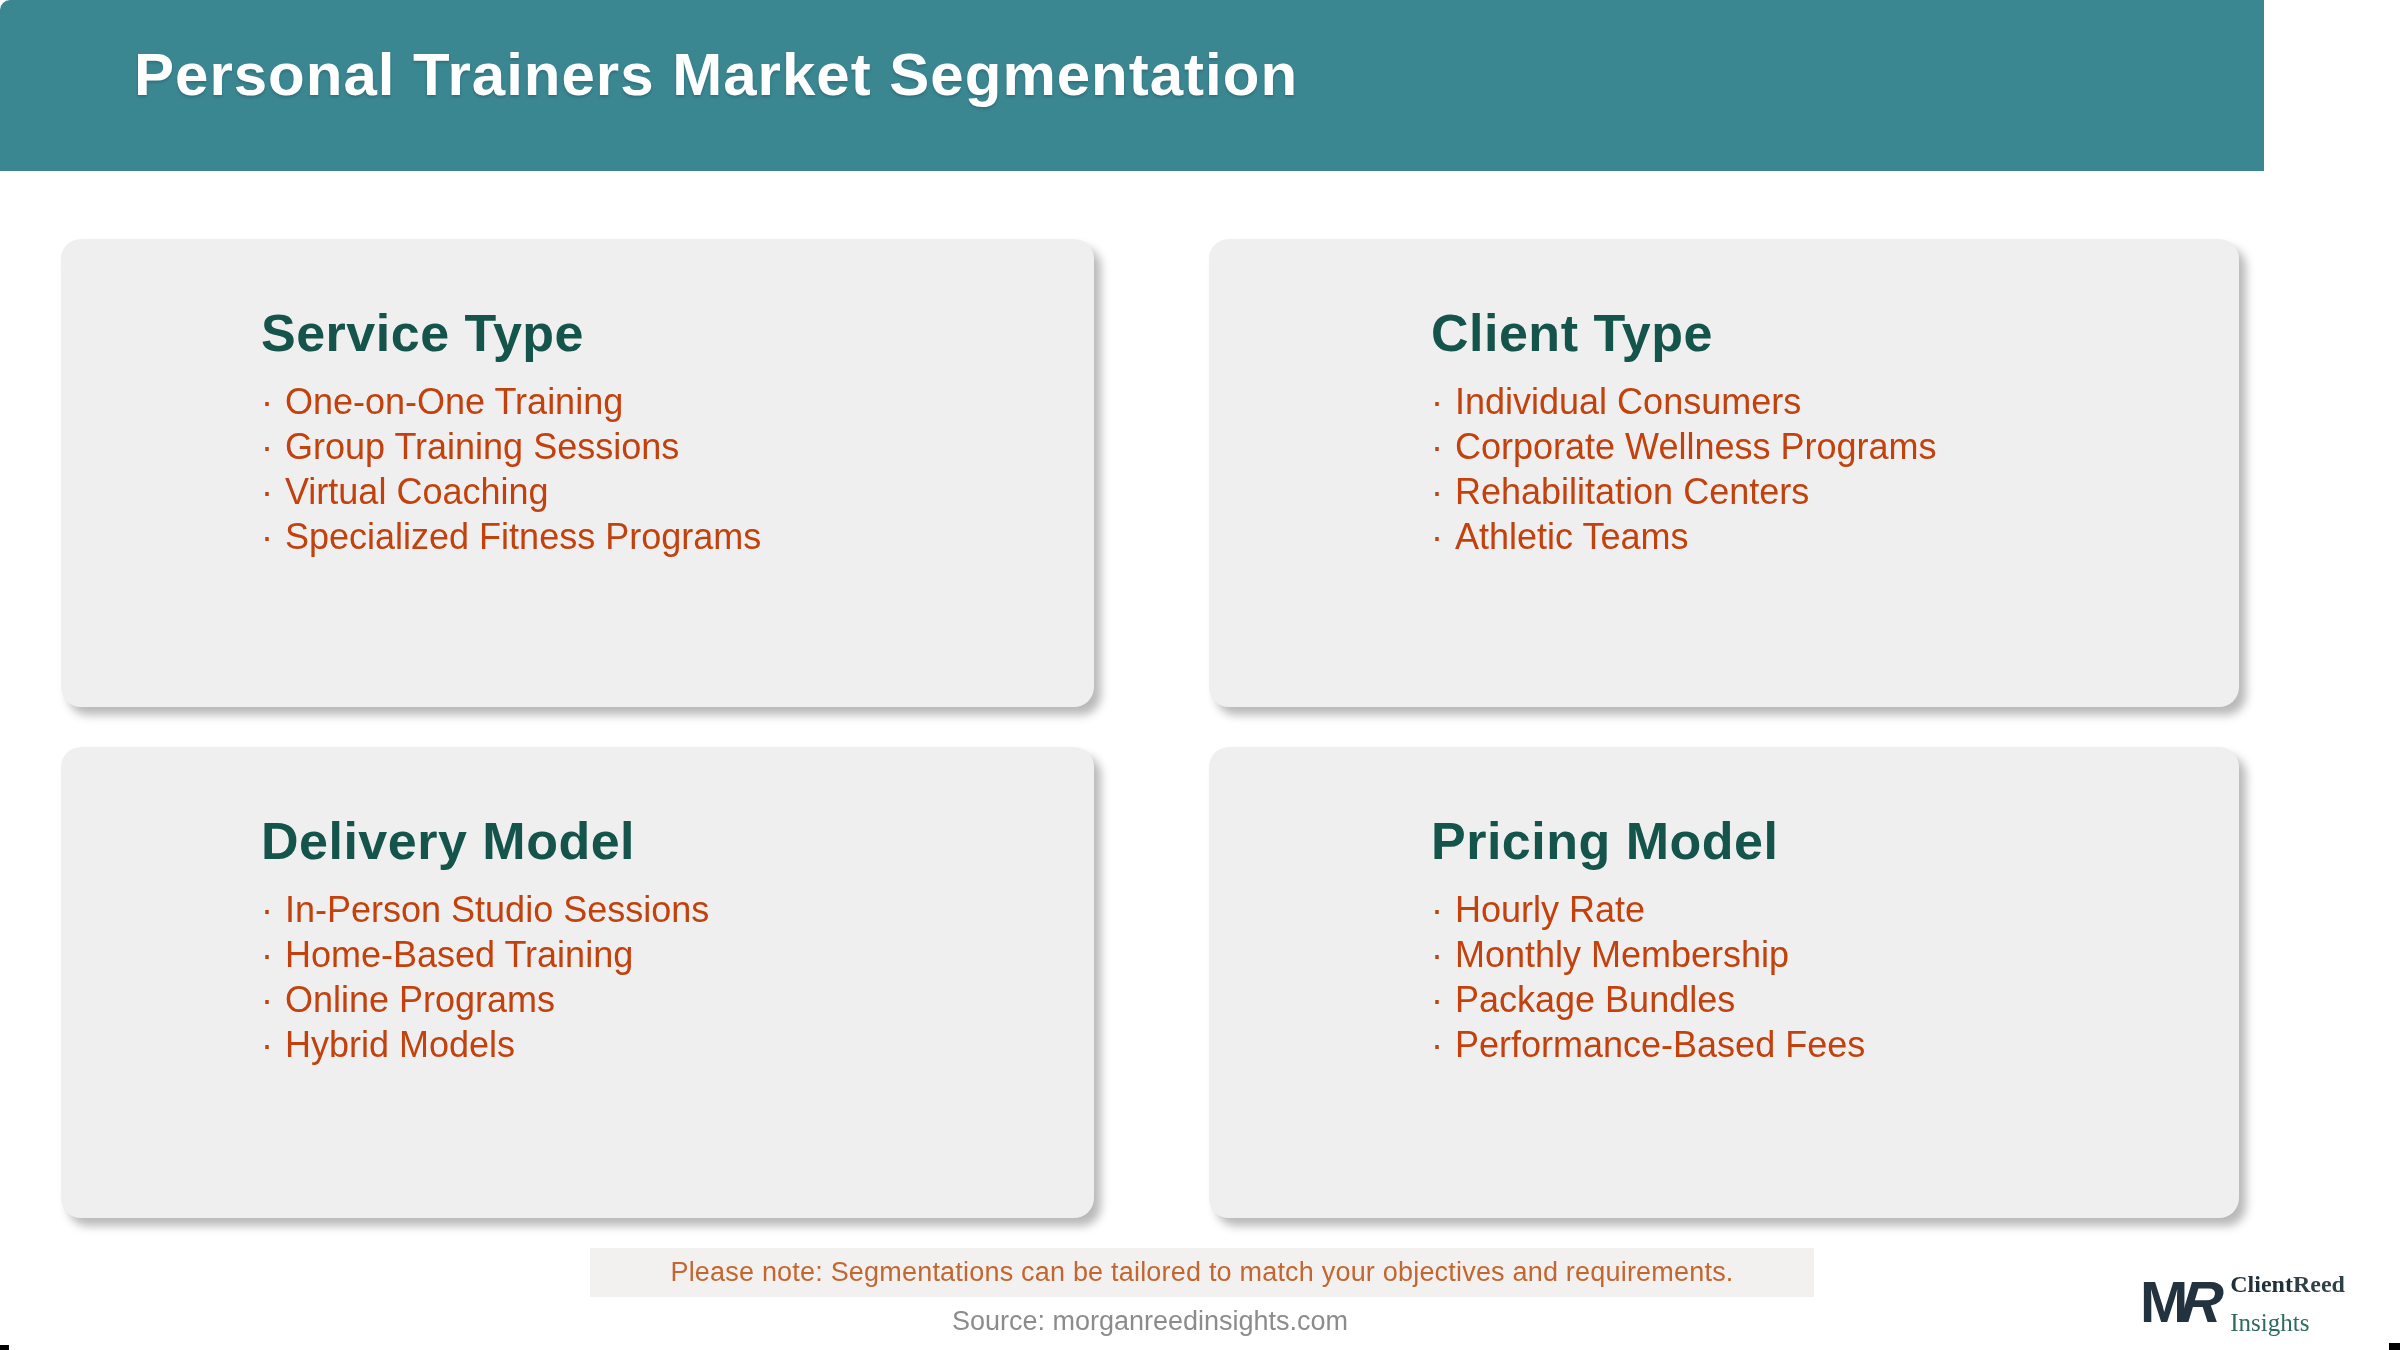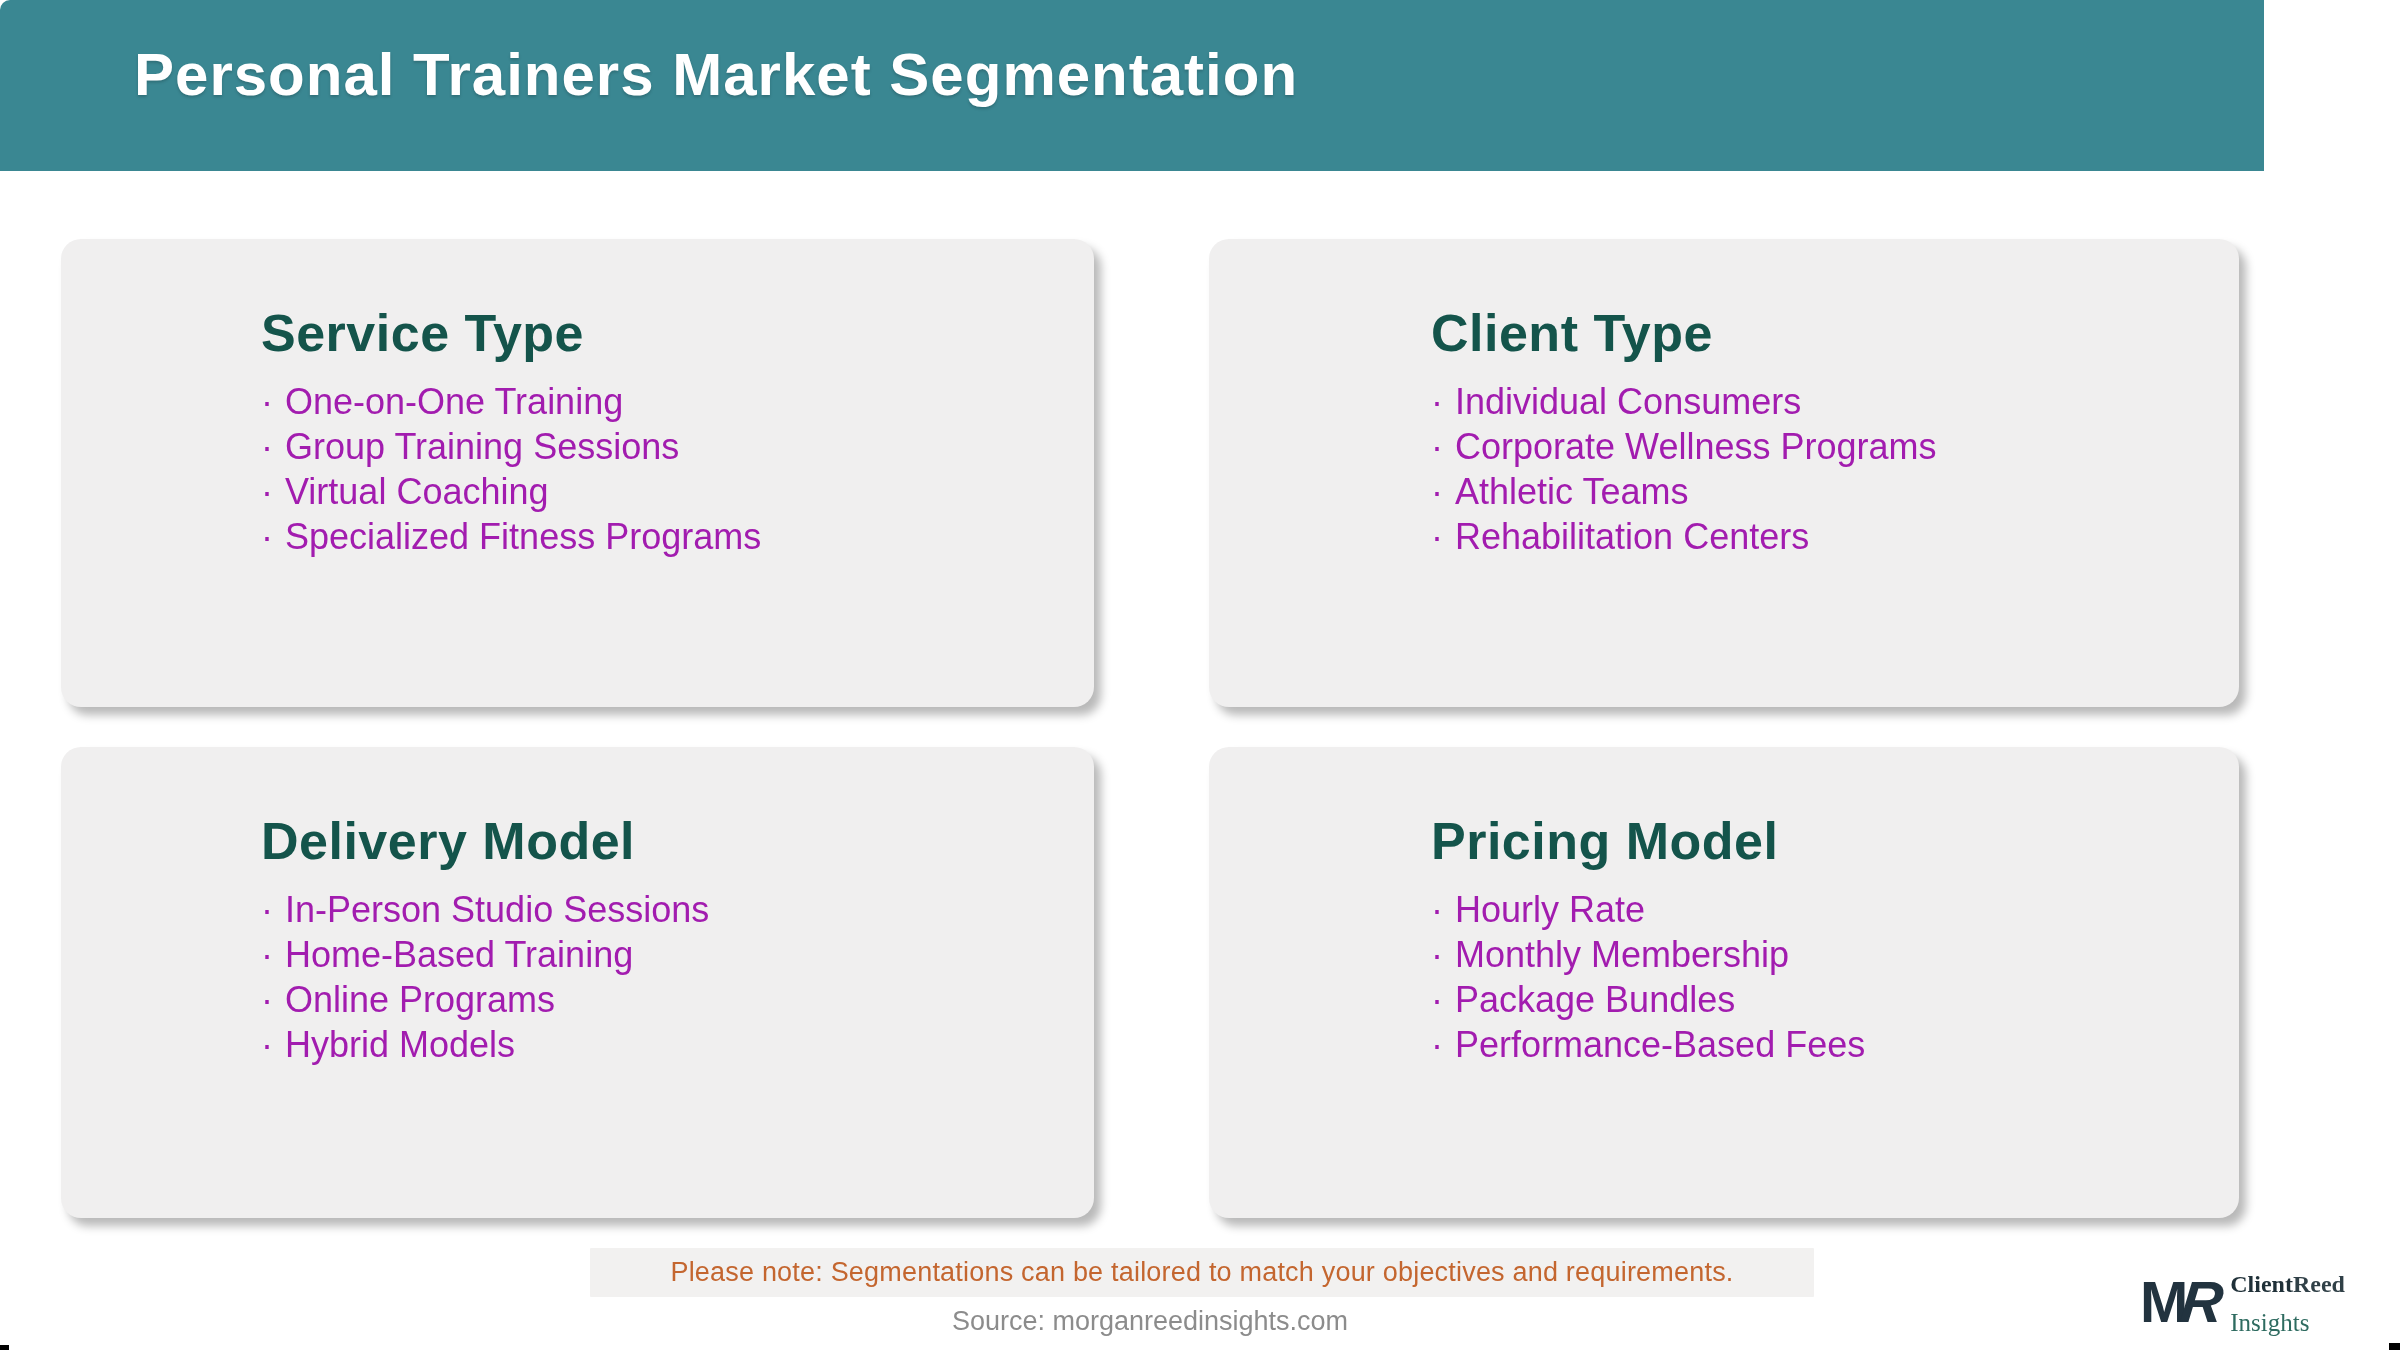--- a/index.html
+++ b/index.html
@@ -36,21 +36,21 @@
   .card.c2{left:61px;top:747px;width:1033px;height:471px;}
   .card.c3{left:1209px;top:747px;width:1030px;height:471px;}
   .card-inner{padding:62px 40px 0 200px;}
   .card.c1 .card-inner,.card.c3 .card-inner{padding-left:222px;}
   .card h2{
     margin:0;font-size:52px;line-height:64px;font-weight:700;
     color:#14544B;letter-spacing:0.5px;
   }
   .card ul{list-style:none;margin:14px 0 0 0;padding:0;}
   .card li{
-    font-size:36px;line-height:45px;color:#a21caf;
+    font-size:36px;line-height:45px;color:#c2410c;
     white-space:nowrap;
   }
   .card .dot{display:inline-block;margin-right:12px;}
 
   
   .note{
     position:absolute;left:590px;top:1248px;width:1224px;height:49px;
     background:#F2F1F0;border-radius:1px;
     display:flex;align-items:center;justify-content:center;
   }
@@ -108,22 +108,22 @@
       </ul>
     </div>
   </section>
 
   <section class="card c1">
     <div class="card-inner">
       <h2>Client Type</h2>
       <ul>
         <li><span class="dot">·</span><span>Individual Consumers</span></li>
         <li><span class="dot">·</span><span>Corporate Wellness Programs</span></li>
+        <li><span class="dot">·</span><span>Rehabilitation Centers</span></li>
         <li><span class="dot">·</span><span>Athletic Teams</span></li>
-        <li><span class="dot">·</span><span>Rehabilitation Centers</span></li>
       </ul>
     </div>
   </section>
 
   <section class="card c2">
     <div class="card-inner">
       <h2>Delivery Model</h2>
       <ul>
         <li><span class="dot">·</span><span>In-Person Studio Sessions</span></li>
         <li><span class="dot">·</span><span>Home-Based Training</span></li>

